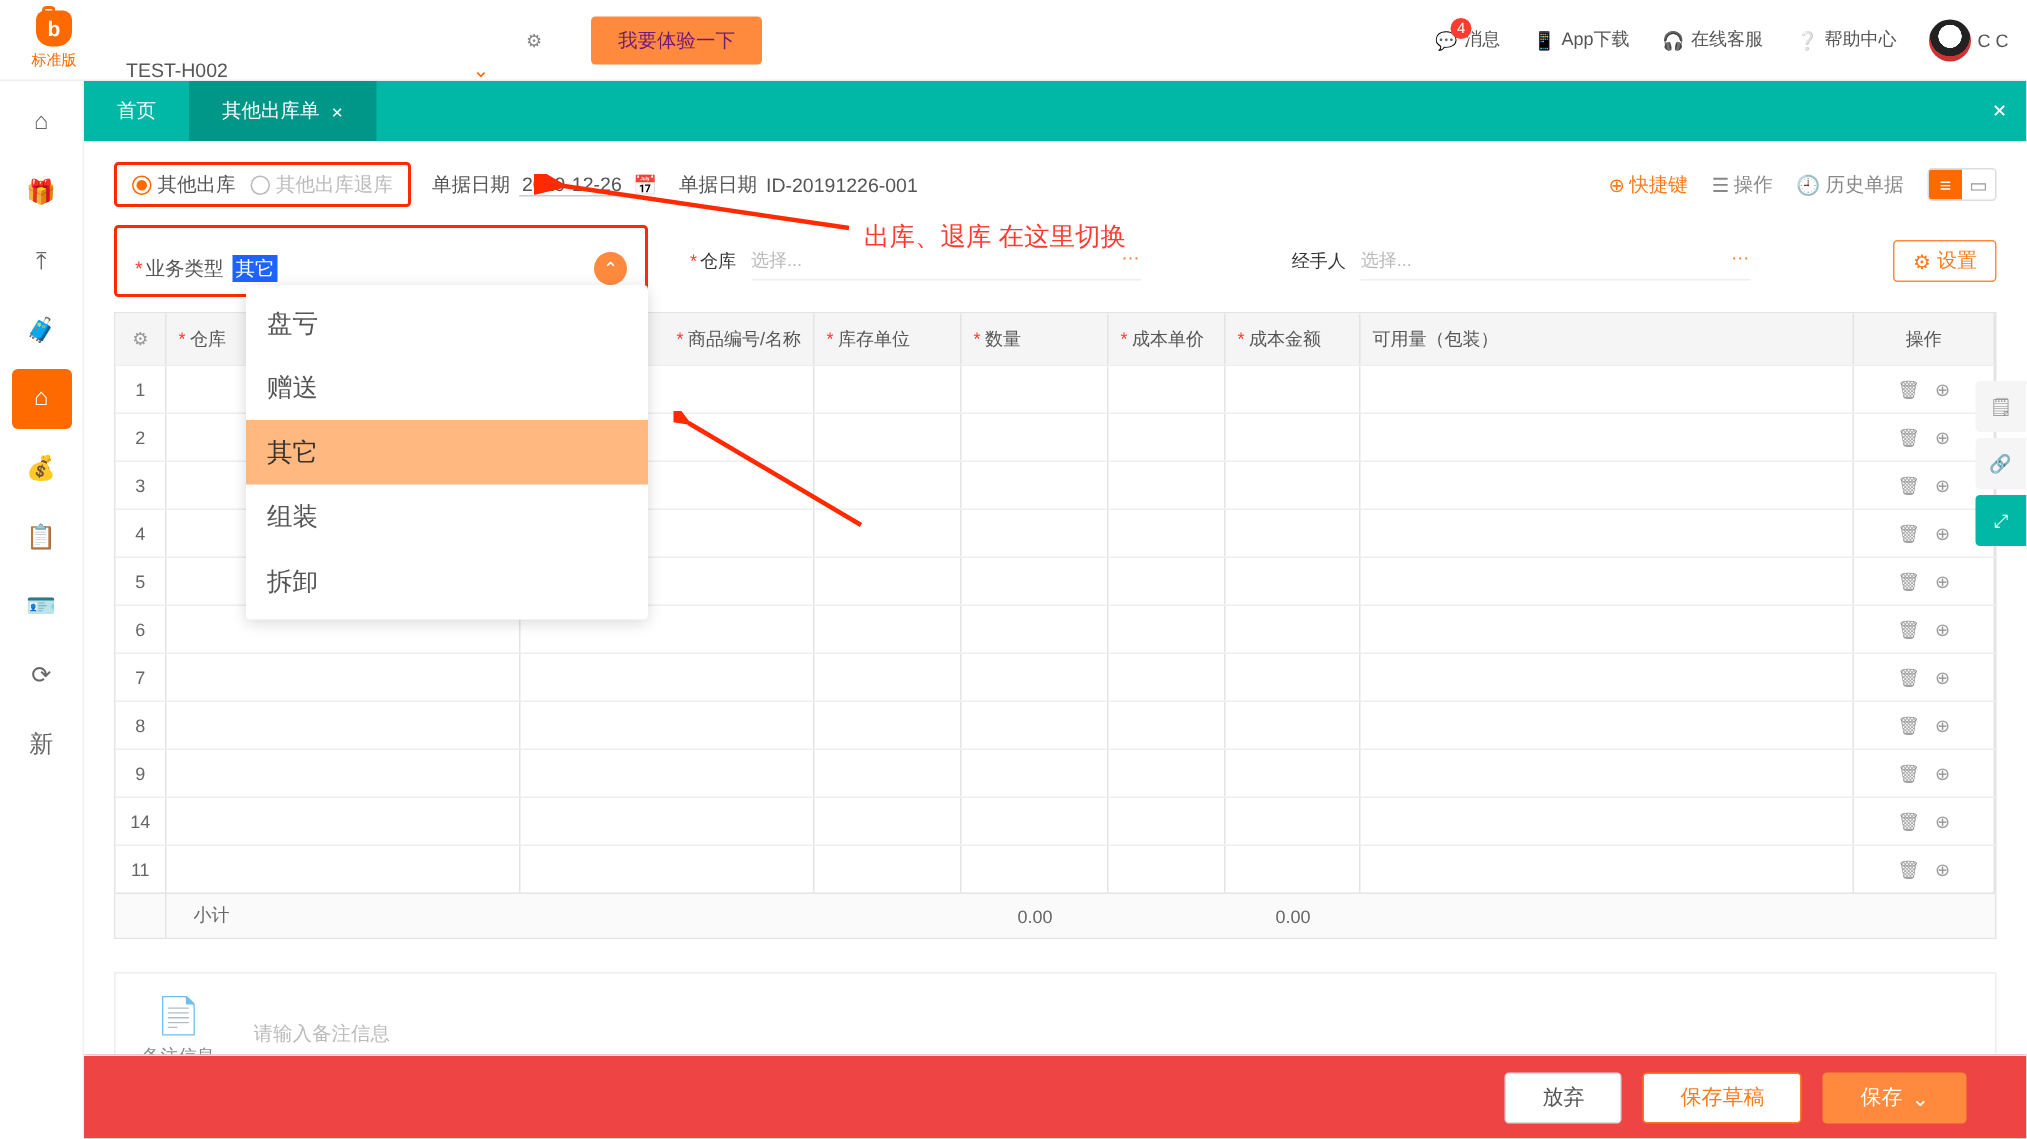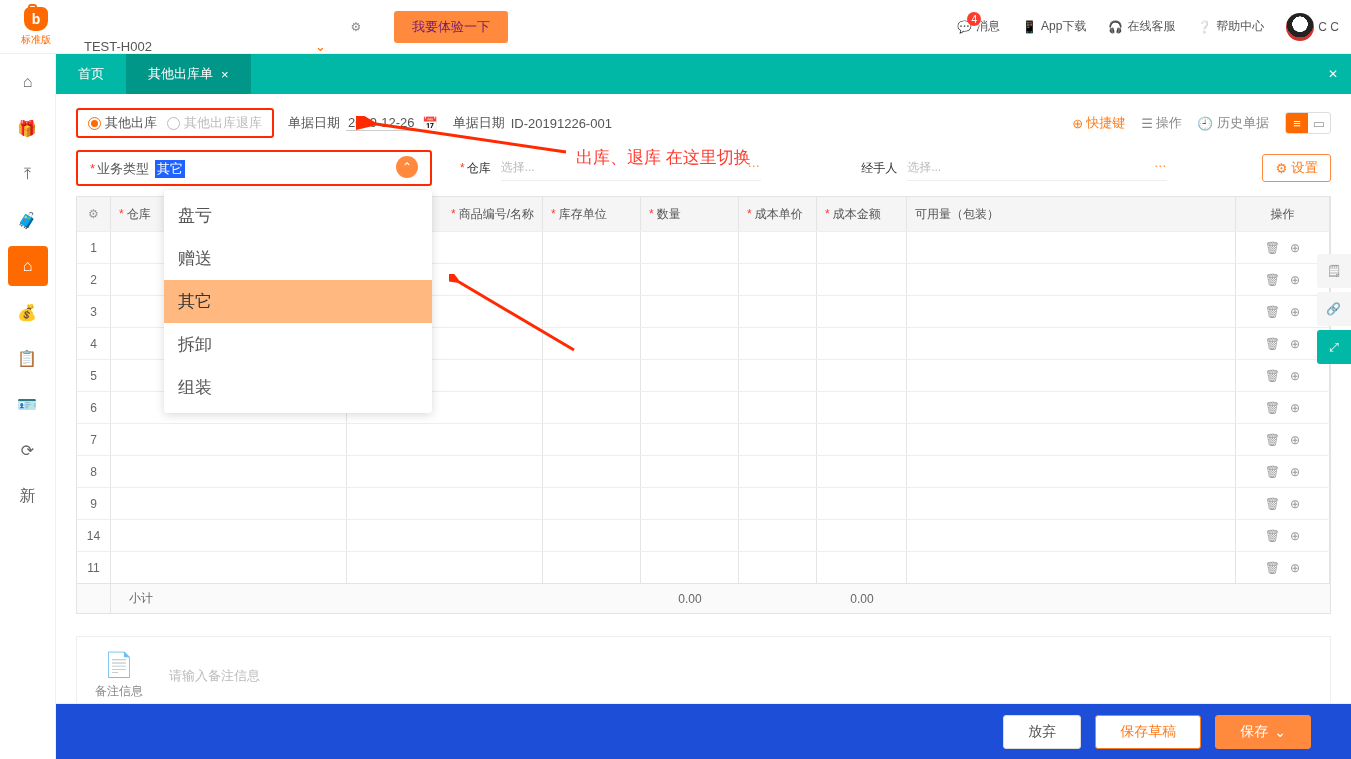--- a/index.html
+++ b/index.html
@@ -50,21 +50,21 @@
 .view-toggle { display: flex; border: 1px solid #ddd; border-radius: 3px; overflow: hidden; }
 .vt { width: 22px; height: 20px; display: flex; align-items: center; justify-content: center; color: #999; cursor: pointer; }
 .vt.active { background: #ff6a00; color: #fff; }
 
 .ann { color: #ff3b30; font-size: 17px; font-weight: 400; }
 .ann1 { position: absolute; left: 520px; top: 92px; }
 .ann2 { position: absolute; left: 520px; top: 288px; }
 .arrow { position: absolute; pointer-events: none; }
 
 .filter-row { padding: 4px 20px 10px; display: flex; align-items: center; gap: 28px; }
-.biz-box { border: 2px solid #ff2a00; border-radius: 3px; padding: 4px 12px 6px; width: 356px; position: relative; display: flex; align-items: flex-end; }
+.biz-box { border: 2px solid #ff2a00; border-radius: 3px; padding: 16px 12px 6px; width: 356px; position: relative; display: flex; align-items: center; }
 .biz-label { color: #555; font-size: 13px; }
 .biz-val { margin-left: 6px; background: #1e62ff; color: #fff; padding: 0 2px; font-size: 13px; }
 .circ-btn { margin-left: auto; width: 22px; height: 22px; background: #ff8a3d; border-radius: 50%; display: flex; align-items: center; justify-content: center; color: #fff; cursor: pointer; }
 .dropdown { position: absolute; top: 38px; left: 86px; width: 268px; background: #fff; box-shadow: 0 2px 10px rgba(0,0,0,.15); border-radius: 3px; padding: 4px 0; z-index: 20; }
 .dd-item { padding: 10px 14px; font-size: 17px; color: #555; cursor: pointer; }
 .dd-item.sel { background: #ffb980; color: #333; }
 .sel-field { display: flex; align-items: center; gap: 10px; flex: 1; }
 .sel-input { border-bottom: 1px solid #eee; color: #bbb; padding: 4px 0; flex: 1; max-width: 260px; display: flex; justify-content: space-between; }
 .dots { color: #ff8a3d; letter-spacing: 1px; }
 .set-btn { border: 1px solid #ff8a3d; color: #ff7a1a; background: #fff; padding: 4px 12px; border-radius: 3px; display: flex; gap: 4px; align-items: center; cursor: pointer; }
@@ -89,21 +89,21 @@
 .op-icons { display: flex; gap: 10px; color: #999; }
 .tfoot { display: flex; height: 30px; background: #fafafa; border-top: 1px solid #e4e4e4; }
 .tfoot .td { font-weight: 500; }
 
 .remark { margin: 22px 20px 0; display: flex; align-items: center; gap: 22px; border: 1px solid #eee; padding: 14px 18px; }
 .remark-ico { display: flex; flex-direction: column; align-items: center; color: #00c9a7; gap: 4px; }
 .remark-ico span:last-child { color: #888; font-size: 12px; }
 .remark input { flex: 1; border: none; outline: none; font-size: 13px; padding: 6px 4px; color: #333; }
 .remark input::placeholder { color: #bbb; }
 
-.footer { position: absolute; left: 0; right: 0; bottom: 0; height: 56px; border-top: 1px solid #eee; display: flex; align-items: center; justify-content: flex-end; gap: 14px; padding: 0 40px; background: #1d4ed8; }
+.footer { position: absolute; left: 0; right: 0; bottom: 0; height: 56px; border-top: 1px solid #eee; display: flex; align-items: center; justify-content: flex-end; gap: 14px; padding: 0 40px; background: #ef4444; }
 .btn { height: 34px; padding: 0 24px; border-radius: 3px; font-size: 14px; cursor: pointer; border: 1px solid #ddd; background: #fff; color: #555; }
 .btn.outline { border-color: #ff7a1a; color: #ff7a1a; }
 .btn.primary { background: #ff8a3d; border-color: #ff8a3d; color: #fff; display: flex; align-items: center; gap: 6px; }
 
 .rightrail { position: absolute; right: 0; top: 200px; width: 34px; display: flex; flex-direction: column; gap: 4px; }
 .rr { width: 34px; height: 34px; display: flex; align-items: center; justify-content: center; background: #f5f5f5; color: #888; border-radius: 3px 0 0 3px; cursor: pointer; }
 .rr.active { background: #00b8a5; color: #fff; }
 
 svg { display: block; }
 </style>
@@ -218,22 +218,22 @@
 
     <div class="filter-row">
       <div class="biz-box">
         <span class="req biz-label">业务类型</span>
         <span class="biz-val">其它</span>
         <span class="circ-btn">⌃</span>
         <div class="dropdown">
           <div class="dd-item">盘亏</div>
           <div class="dd-item">赠送</div>
           <div class="dd-item sel">其它</div>
+          <div class="dd-item">组装</div>
           <div class="dd-item">拆卸</div>
-          <div class="dd-item">组装</div>
         </div>
       </div>
       <div class="sel-field">
         <span class="req">仓库</span>
         <div class="sel-input">
             <span>选择...</span>
             <span class="dots">⋯</span>
           </div>
       </div>
       <div class="sel-field">

